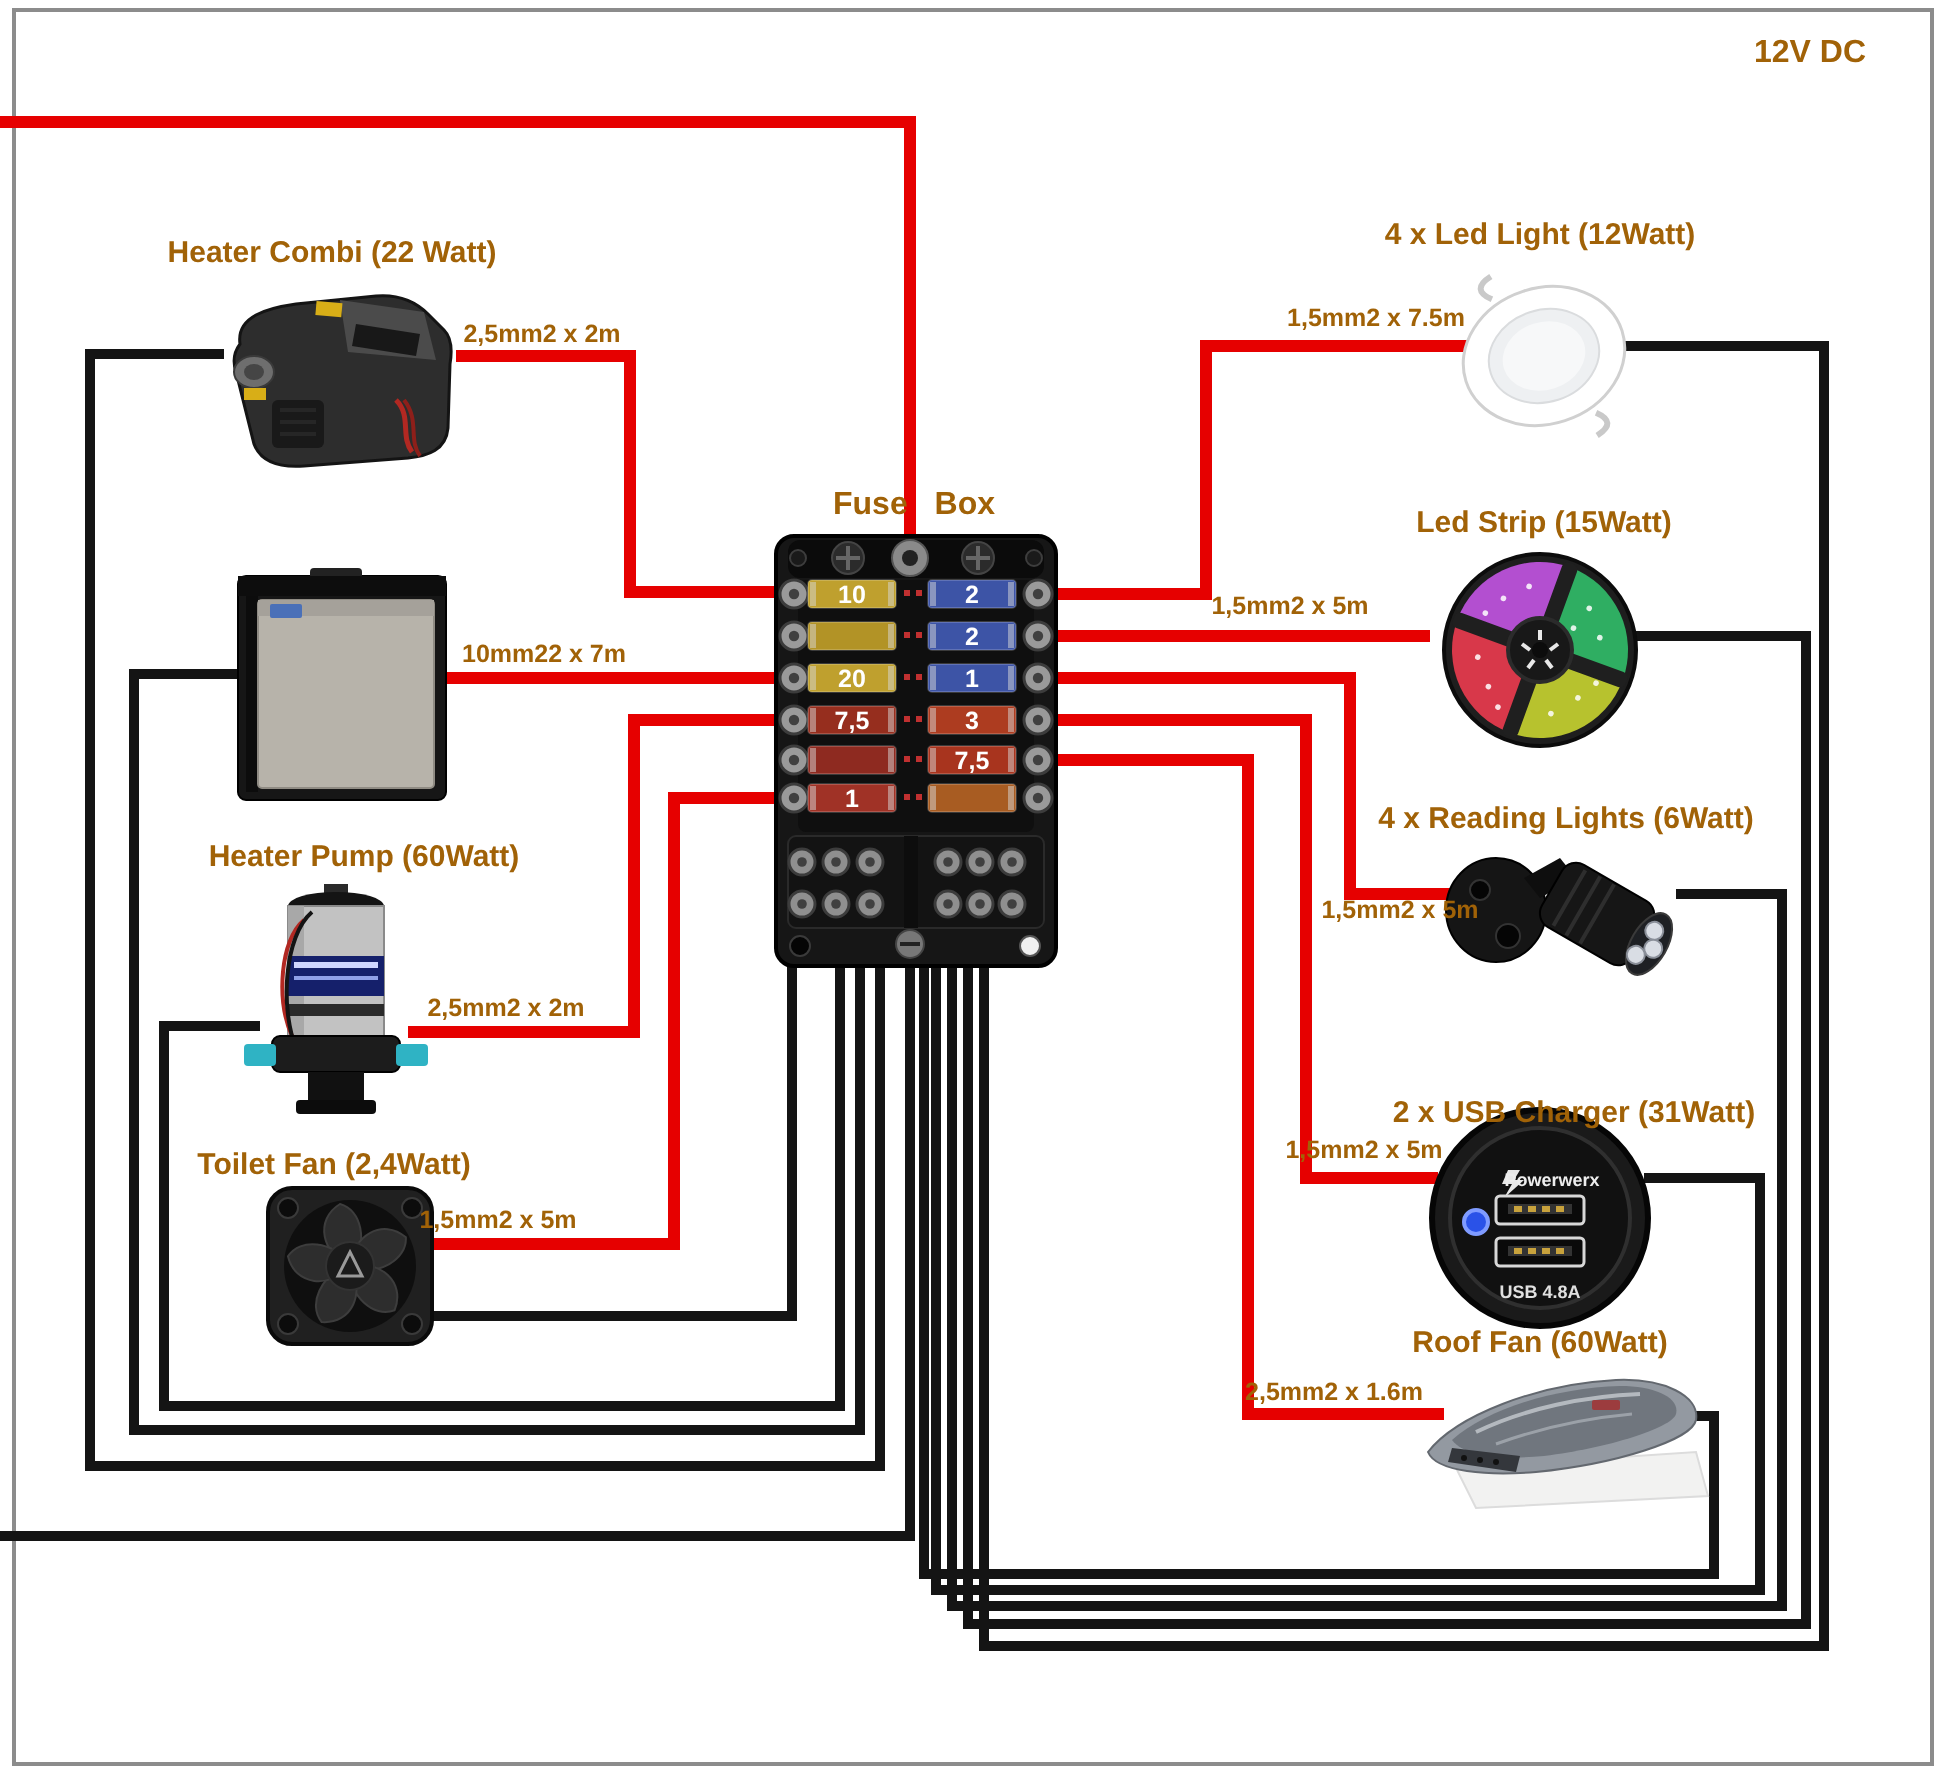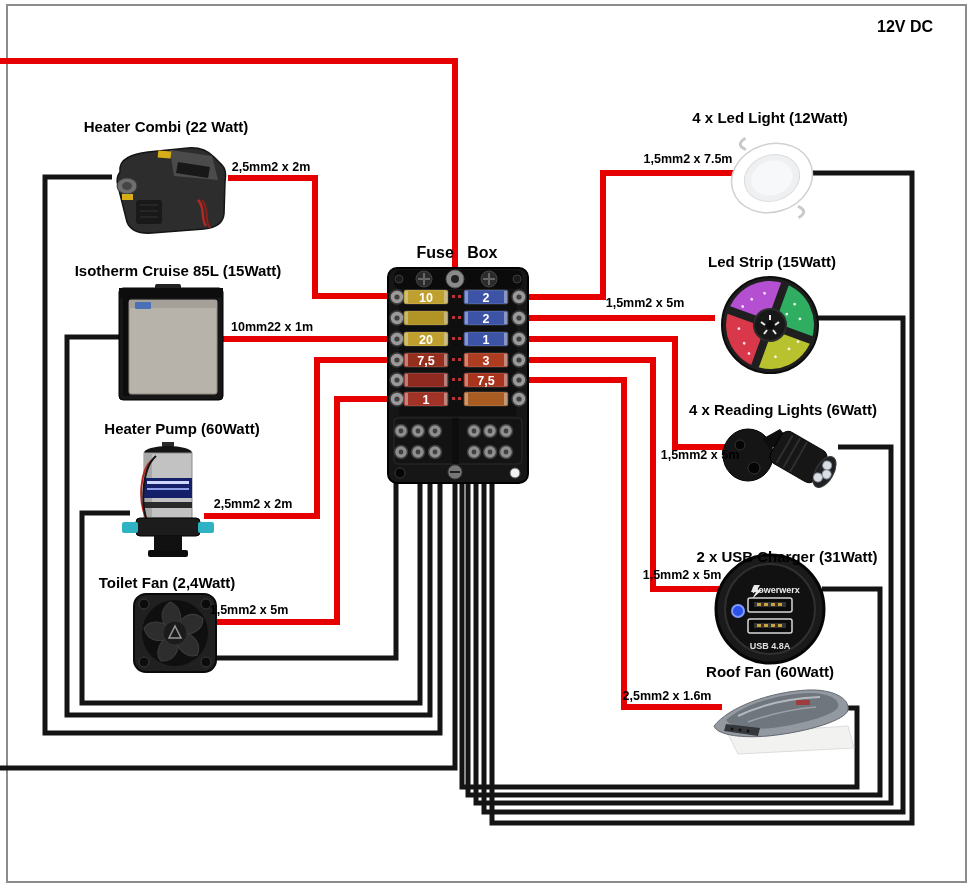--- a/index.html
+++ b/index.html
@@ -1,17 +1,17 @@
 <!DOCTYPE html>
 <html><head>
 <meta charset="utf-8">
 <style>
   html,body{margin:0;padding:0;background:#fff;}
   #canvas{position:relative;width:980px;height:890px;background:#fff;overflow:hidden;
-          font-family:"Liberation Sans", sans-serif;color:#000000;}
+          font-family:"Liberation Sans", sans-serif;color:#a16207;}
   .frame{position:absolute;left:6px;top:4px;width:961px;height:879px;box-sizing:border-box;
          border:2px solid #8c8c8c;}
   #wires{position:absolute;left:0;top:0;z-index:1;}
   .layer{position:absolute;left:0;top:0;width:100%;height:100%;z-index:2;}
   .dev{position:absolute;}
   .dev svg{display:block;width:100%;height:100%;}
   .dev-title{position:absolute;transform:translateX(-50%);white-space:nowrap;
              font-weight:bold;font-size:15px;z-index:3;}
   .wire-label{position:absolute;transform:translateX(-50%);white-space:nowrap;
               font-weight:bold;font-size:12.5px;z-index:3;}
@@ -70,31 +70,30 @@
       <polyline points="806,708 857,708 857,787 462,787 462,462" fill="none" stroke="#141414" stroke-width="5"></polyline>
     </svg>
 
   <div class="layer">
 
     <div class="sys-label" style="left:905px;top:18px">12V DC</div>
 
     <div class="fusebox-title" style="left:457px;top:244px">Fuse Box</div>
 
     <div class="dev-title t-heater">Heater Combi (22 Watt)</div>
-    <div class="dev-title t-fridge">Isotherm Cruise 85L (15Watt)</div>
     <div class="dev-title t-pump">Heater Pump (60Watt)</div>
     <div class="dev-title t-toilet">Toilet Fan (2,4Watt)</div>
     <div class="dev-title t-ledlight">4 x Led Light (12Watt)</div>
     <div class="dev-title t-strip">Led Strip (15Watt)</div>
     <div class="dev-title t-reading">4 x Reading Lights (6Watt)</div>
     <div class="dev-title t-usb">2 x USB Charger (31Watt)</div>
     <div class="dev-title t-roof">Roof Fan (60Watt)</div>
 
     <div class="wire-label w-heater">2,5mm2 x 2m</div>
-    <div class="wire-label w-fridge">10mm22 x 1m</div>
+    <div class="wire-label w-fridge">10mm22 x 7m</div>
     <div class="wire-label w-pump">2,5mm2 x 2m</div>
     <div class="wire-label w-toilet">1,5mm2 x 5m</div>
     <div class="wire-label w-ledlight">1,5mm2 x 7.5m</div>
     <div class="wire-label w-strip">1,5mm2 x 5m</div>
     <div class="wire-label w-reading">1,5mm2 x 5m</div>
     <div class="wire-label w-usb">1,5mm2 x 5m</div>
     <div class="wire-label w-roof">2,5mm2 x 1.6m</div>
 
     <div class="dev d-heater">
       <svg viewBox="0 0 135 100">

